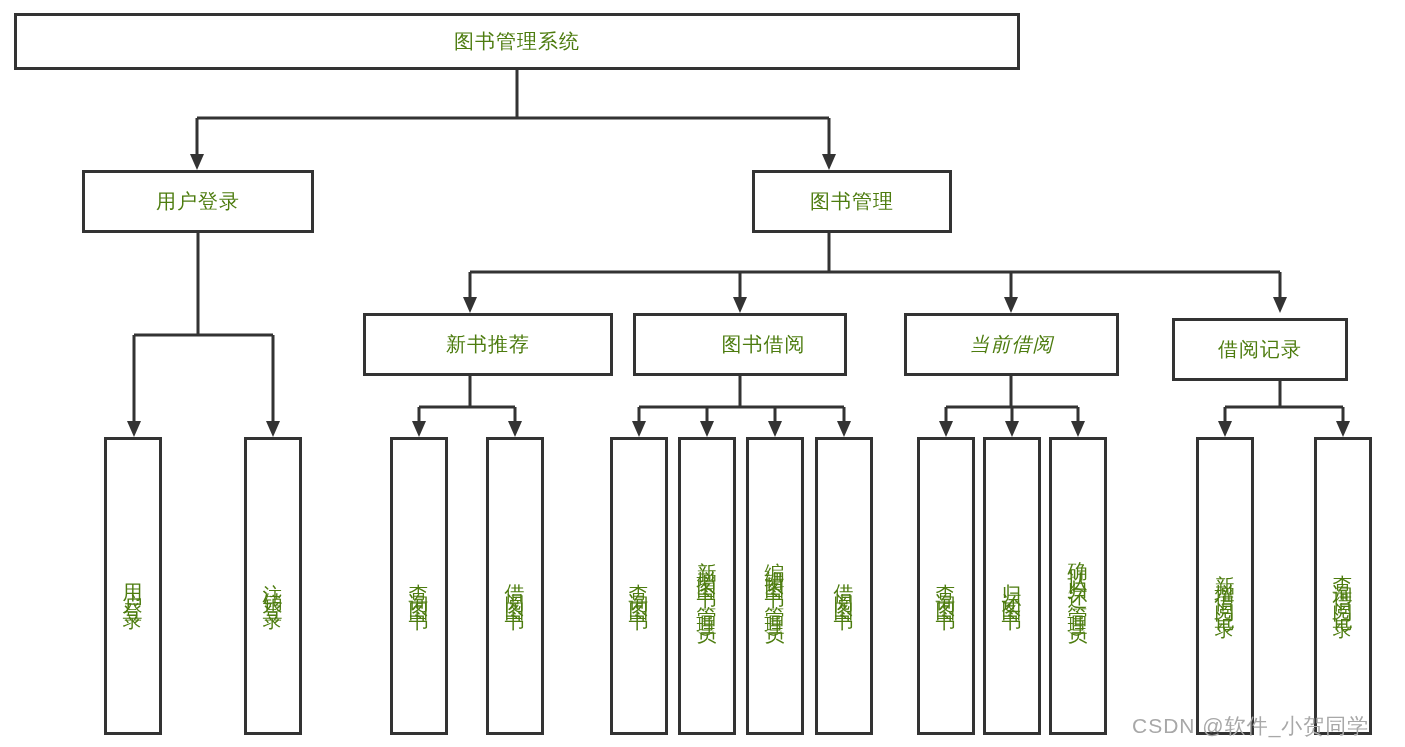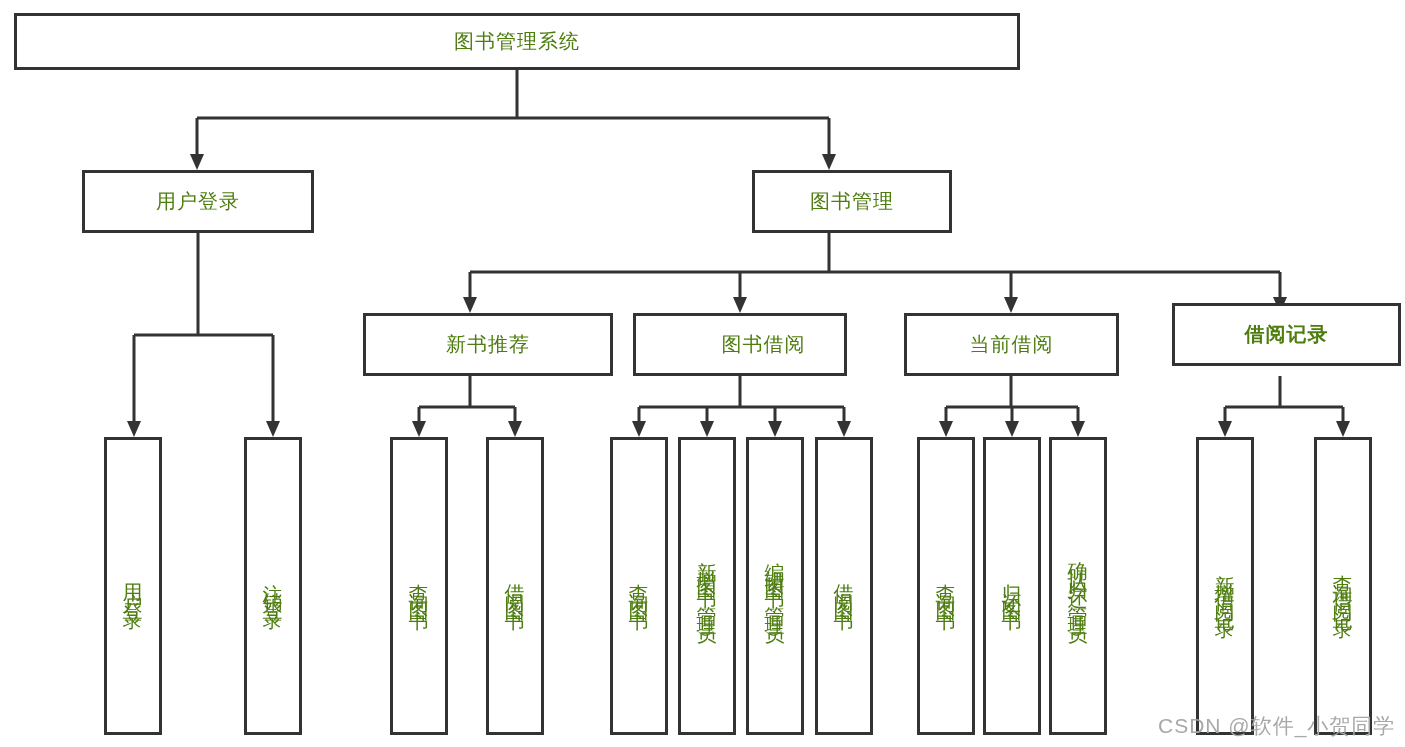--- a/index.html
+++ b/index.html
@@ -42,21 +42,21 @@
   }
   .leaf .vtext {
     writing-mode: vertical-rl;
     text-orientation: mixed;
     letter-spacing: 9px;
     line-height: 1;
     font-size: 20px;
   }
   .watermark {
     position: absolute;
-    left: 1158px;
+    left: 1132px;
     top: 712px;
     font-size: 21px;
     letter-spacing: 1px;
     color: #a8a8a8;
     z-index: 3;
     white-space: nowrap;
   }
 </style>
 </head>
 <body>
@@ -113,24 +113,24 @@
   <div class="box" style="left:752px; top:170px; width:200px; height:63px;">
     <span>图书管理</span>
   </div>
 
   <div class="box" style="left:363px; top:313px; width:250px; height:63px;">
     <span>新书推荐</span>
   </div>
   <div class="box" style="left:633px; top:313px; width:214px; height:63px;padding-left:47px;">
     <span>图书借阅</span>
   </div>
-  <div class="box" style="left:904px; top:313px; width:215px; height:63px;">
+  <div class="box" style="left:904px; top:313px; width:215px; height:63px;font-style:italic;">
     <span>当前借阅</span>
   </div>
-  <div class="box" style="left:1172px; top:303px; width:229px; height:63px;font-weight:bold;">
+  <div class="box" style="left:1172px; top:318px; width:176px; height:63px;">
     <span>借阅记录</span>
   </div>
 
   <div class="box leaf" style="left:104px;">
     <span class="vtext">用户登录</span>
   </div>
   <div class="box leaf" style="left:244px;">
     <span class="vtext">注销登录</span>
   </div>
 

